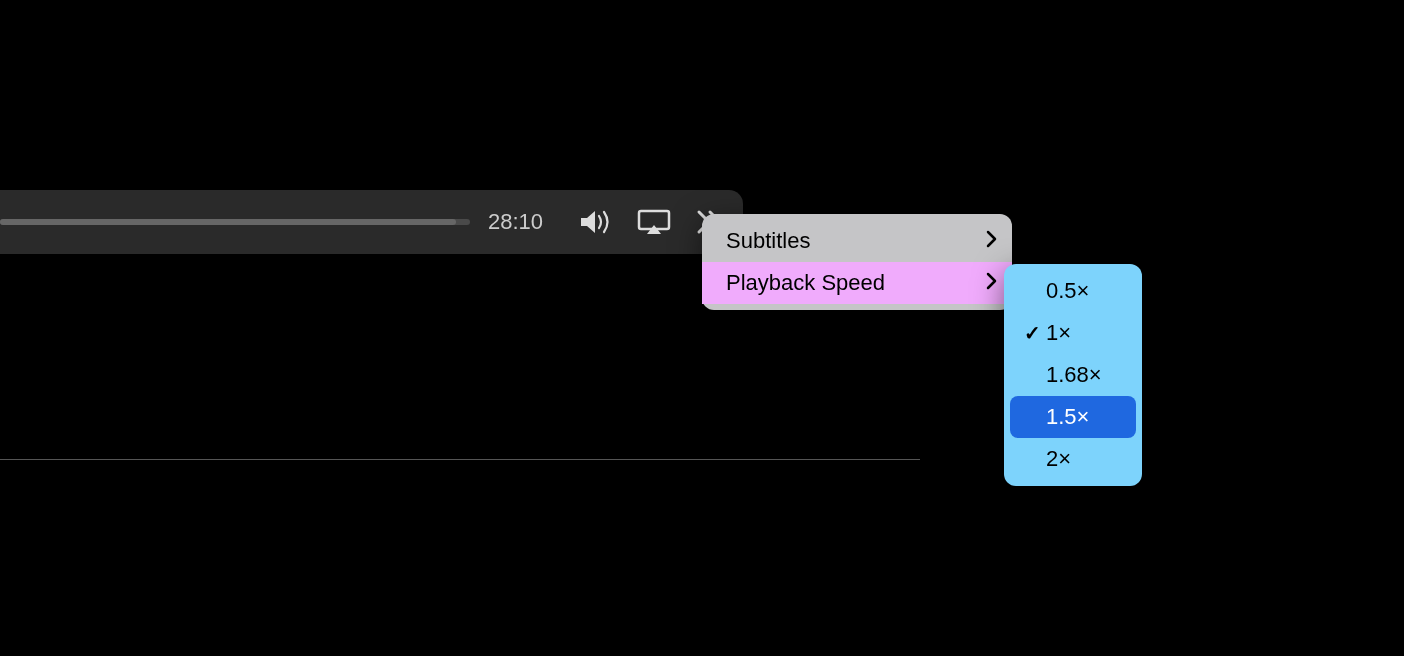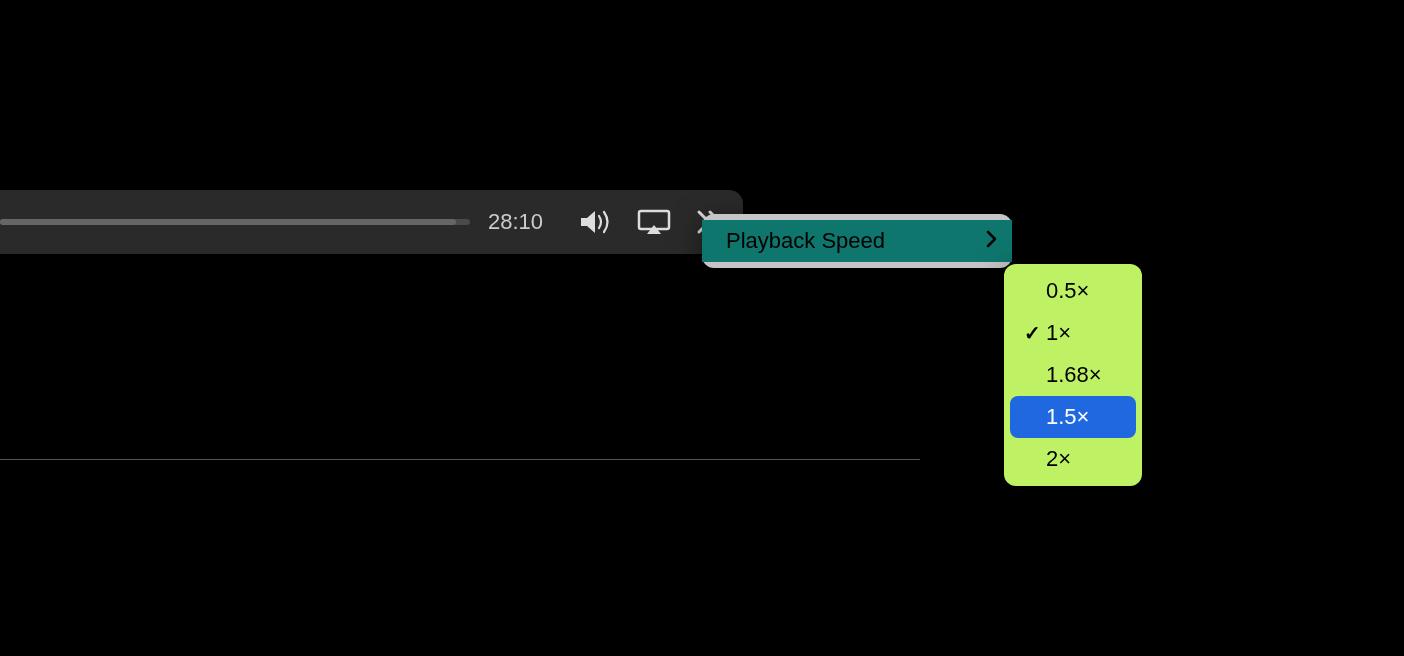--- a/index.html
+++ b/index.html
@@ -76,29 +76,29 @@
       display: flex;
       align-items: center;
       justify-content: space-between;
       padding: 8px 14px 8px 24px;
       font-size: 22px;
       color: #000;
       cursor: default;
     }
 
     .menu-item.selected {
-      background: #0f766e;
+      background: #f0abfc;
     }
 
     .submenu-popup {
       position: absolute;
       top: 264px;
       left: 1004px;
       width: 138px;
-      background: #bef264;
+      background: #7dd3fc;
       border-radius: 12px;
       padding: 6px 0;
       box-shadow: 0 8px 30px rgba(0,0,0,0.5);
     }
 
     .speed-item {
       display: flex;
       align-items: center;
       padding: 8px 14px 8px 14px;
       font-size: 22px;
@@ -157,20 +157,28 @@
 
   <span class="ctrl-icon">
     <svg width="30" height="28" viewBox="0 0 30 28" fill="none">
       <path d="M4 4 L14 14 L4 24" stroke="#ddd" stroke-width="3" fill="none" stroke-linecap="round" stroke-linejoin="round"></path>
       <path d="M15 4 L25 14 L15 24" stroke="#ddd" stroke-width="3" fill="none" stroke-linecap="round" stroke-linejoin="round"></path>
     </svg>
   </span>
 </div>
 
 <div class="menu-popup">
+  <div class="menu-item">
+    <span>Subtitles</span>
+    <span>
+      <svg width="12" height="18" viewBox="0 0 12 18">
+          <path d="M2 2 L9 9 L2 16" stroke="#000" stroke-width="2.5" fill="none" stroke-linecap="round" stroke-linejoin="round"></path>
+        </svg>
+    </span>
+  </div>
   <div class="menu-item selected">
     <span>Playback Speed</span>
     <span>
       <svg width="12" height="18" viewBox="0 0 12 18">
           <path d="M2 2 L9 9 L2 16" stroke="#000" stroke-width="2.5" fill="none" stroke-linecap="round" stroke-linejoin="round"></path>
         </svg>
     </span>
   </div>
 </div>
 

